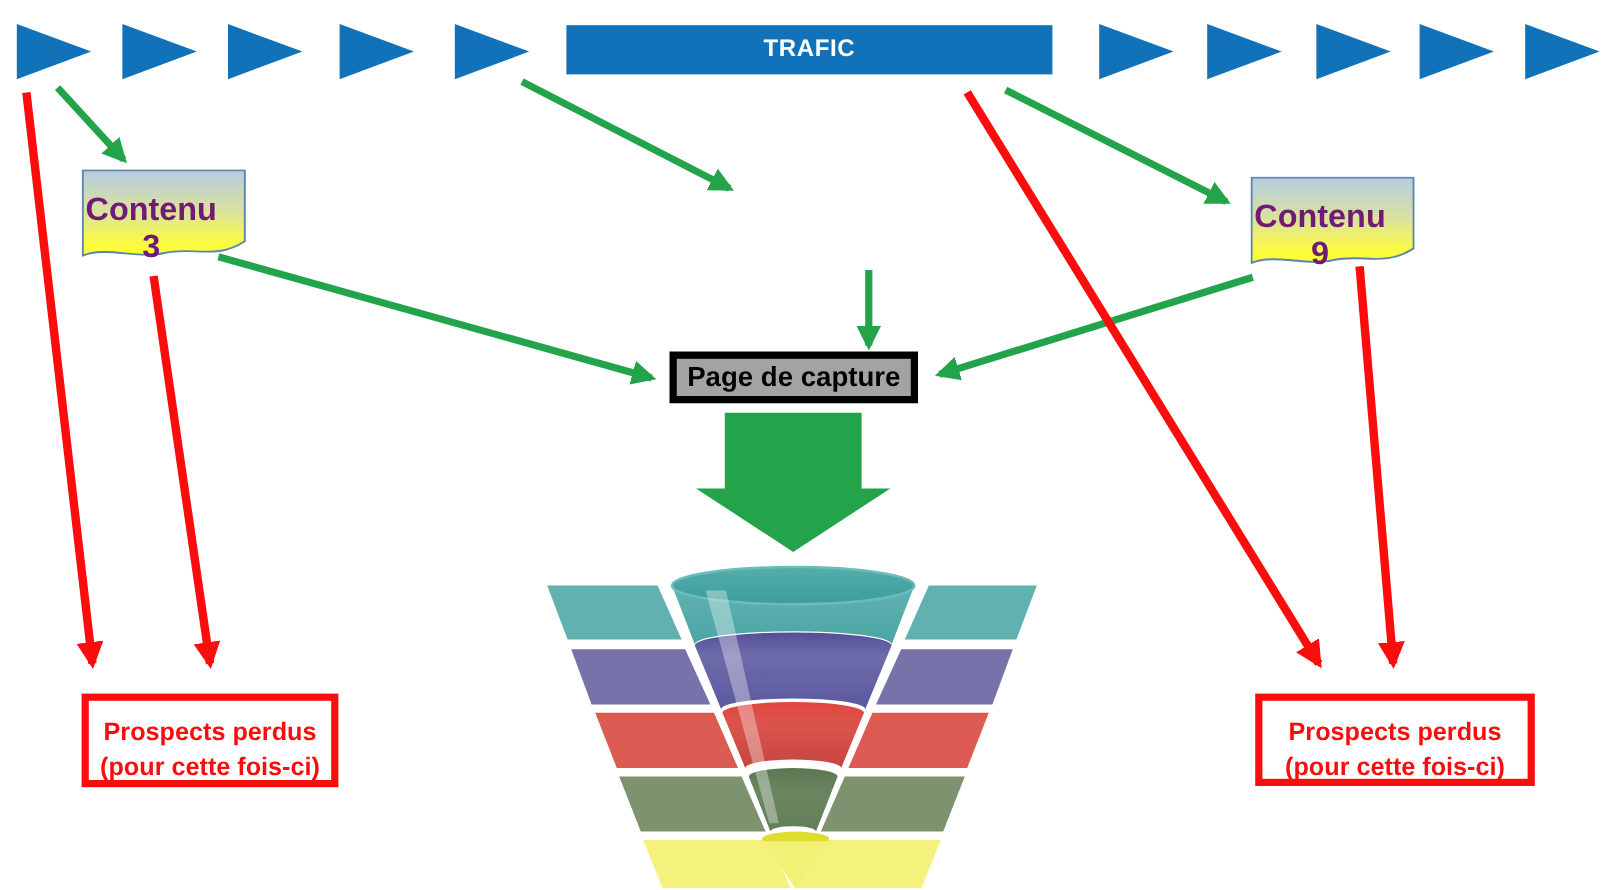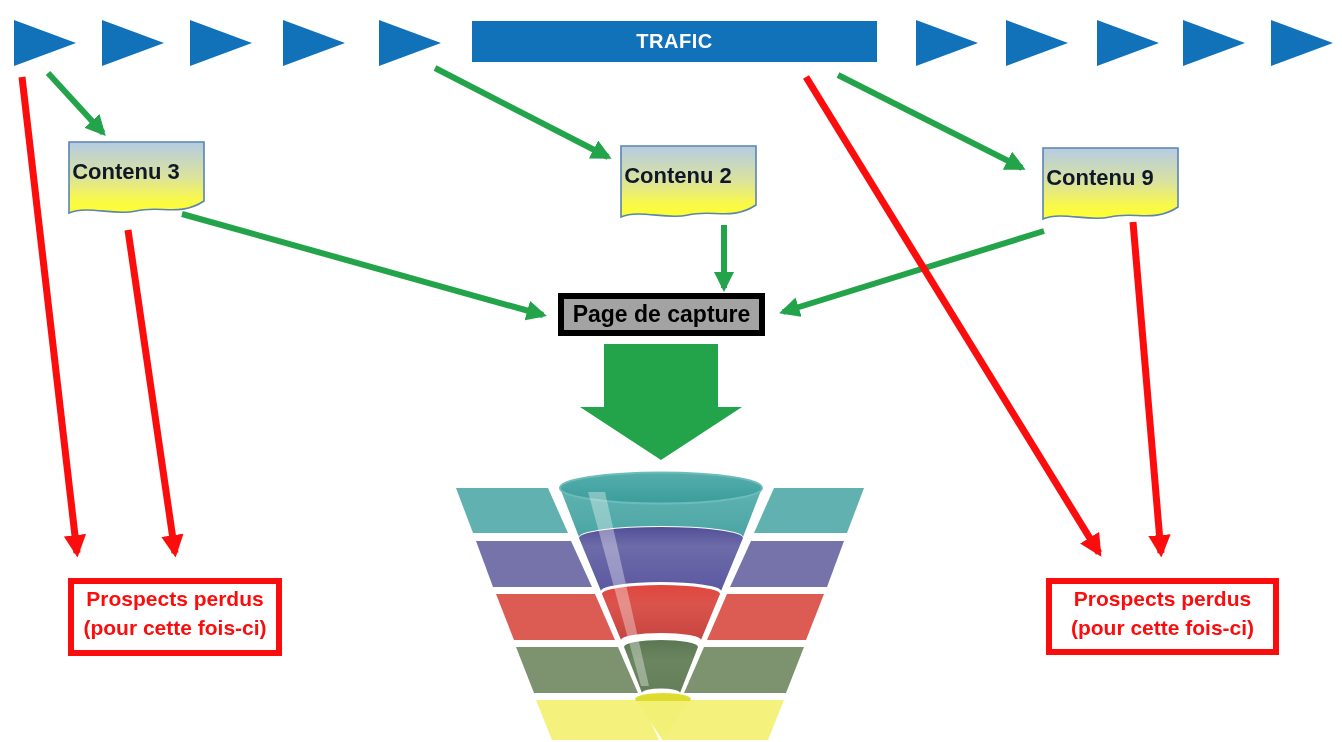--- a/index.html
+++ b/index.html
@@ -17,33 +17,33 @@
   .banner{
     position:absolute;left:472px;top:21px;width:405px;height:41px;
     background:var(--blue,#1272B9);color:#fff;font-weight:bold;font-size:20px;
     line-height:41px;text-align:center;letter-spacing:.5px;
   }
   
   .note{position:absolute;width:137px;height:80px;}
   .note svg{position:absolute;left:0;top:0;}
   .note-label{
     position:absolute;left:0;top:18px;width:116px;text-align:center;
-    font-weight:bold;font-size:22px;color:#0f172a;
+    font-weight:bold;font-size:27px;color:#701a75;
   }
   
   .capture{
     position:absolute;left:558px;top:293px;width:207px;height:43px;box-sizing:border-box;
     background:#a3a3a3;border:6px solid #000;text-align:center;
     font-weight:bold;font-size:23px;line-height:31px;color:#000;
   }
   
   .lost{
     position:absolute;box-sizing:border-box;background:#fff;
     border:6px solid var(--red,#FB0D0D);color:var(--red,#FB0D0D);
-    font-weight:bold;font-size:21px;line-height:29px;text-align:center;padding-top:0;
+    font-weight:bold;font-size:21px;line-height:29px;text-align:center;padding-top:12px;
   }
   .lost.left{left:68px;top:578px;width:214px;height:78px;}
   .lost.right{left:1046px;top:578px;width:233px;height:77px;}
   
   .g-line{stroke:var(--green,#23A44A);stroke-width:6;fill:none;}
   .r-line{stroke:var(--red,#FB0D0D);stroke-width:7;fill:none;}
   .g-fill{fill:var(--green,#23A44A);}
   .r-fill{fill:var(--red,#FB0D0D);}
   .fb-teal{fill:var(--funnel-teal,#61B1B1);}
   .fb-purple{fill:var(--funnel-purple,#7673AA);}
@@ -152,34 +152,20 @@
             <stop offset="0.5" stop-color="#DCE39A"></stop>
           <stop offset="0.8" stop-color="#F8F84D"></stop>
             <stop offset="1" stop-color="#FFFF2E"></stop>
         </linearGradient>
       </defs>
       <path d="M1,1 L136,1 L136,60 C112,76 92,64 68,70 C46,75 20,64 1,72 L1,1 Z" fill="url(#noteGrad3)" stroke="#5B84AE" stroke-width="1.6"></path>
     </svg>
     <span class="note-label">Contenu 3</span>
   </div>
 
-  <div class="note" style="left:620px;top:145px">
-    <svg width="137" height="80" viewBox="0 0 137 80">
-      <defs>
-        <linearGradient id="noteGrad2" x1="0" y1="0" x2="0" y2="1">
-          <stop offset="0" stop-color="#B5CCE4"></stop>
-            <stop offset="0.5" stop-color="#DCE39A"></stop>
-          <stop offset="0.8" stop-color="#F8F84D"></stop>
-            <stop offset="1" stop-color="#FFFF2E"></stop>
-        </linearGradient>
-      </defs>
-      <path d="M1,1 L136,1 L136,60 C112,76 92,64 68,70 C46,75 20,64 1,72 L1,1 Z" fill="url(#noteGrad2)" stroke="#5B84AE" stroke-width="1.6"></path>
-    </svg>
-    <span class="note-label">Contenu 2</span>
-  </div>
 
   <div class="note" style="left:1042px;top:147px">
     <svg width="137" height="80" viewBox="0 0 137 80">
       <defs>
         <linearGradient id="noteGrad1" x1="0" y1="0" x2="0" y2="1">
           <stop offset="0" stop-color="#B5CCE4"></stop>
             <stop offset="0.5" stop-color="#DCE39A"></stop>
           <stop offset="0.8" stop-color="#F8F84D"></stop>
             <stop offset="1" stop-color="#FFFF2E"></stop>
         </linearGradient>

